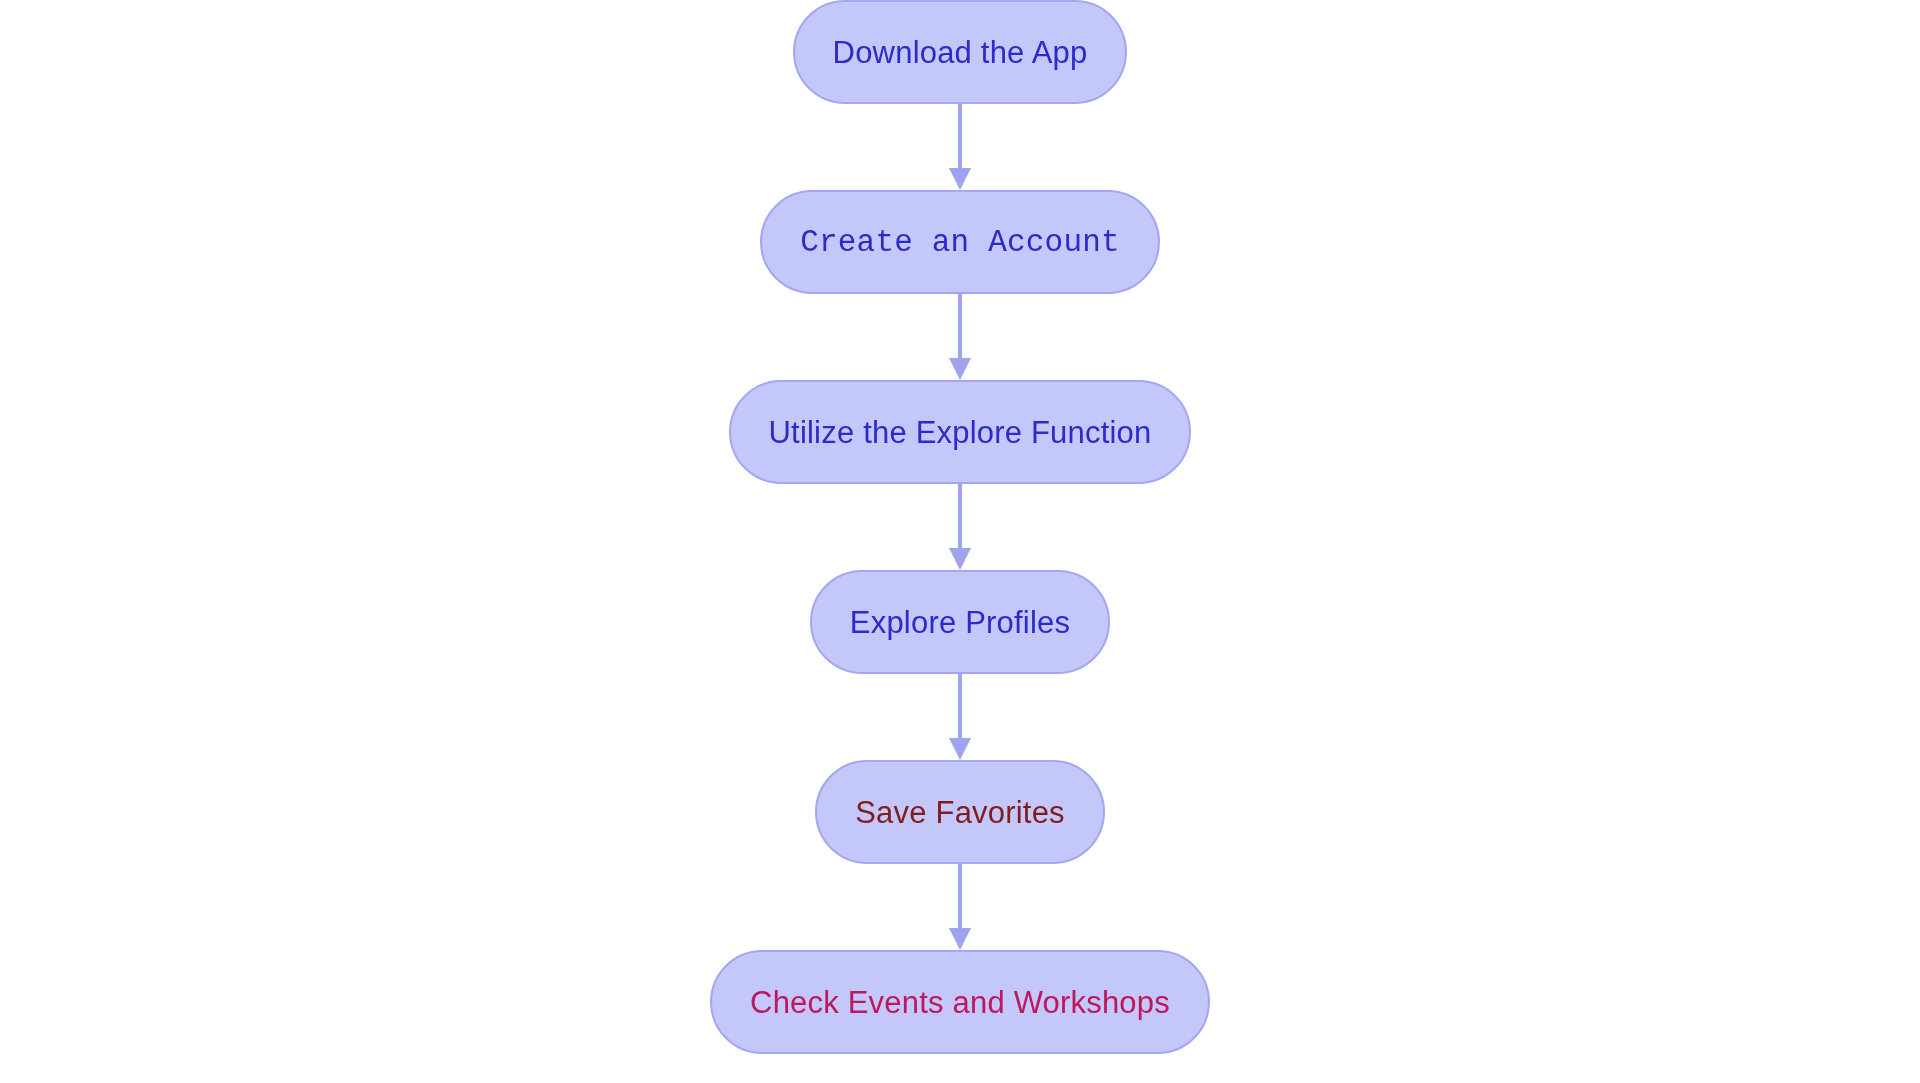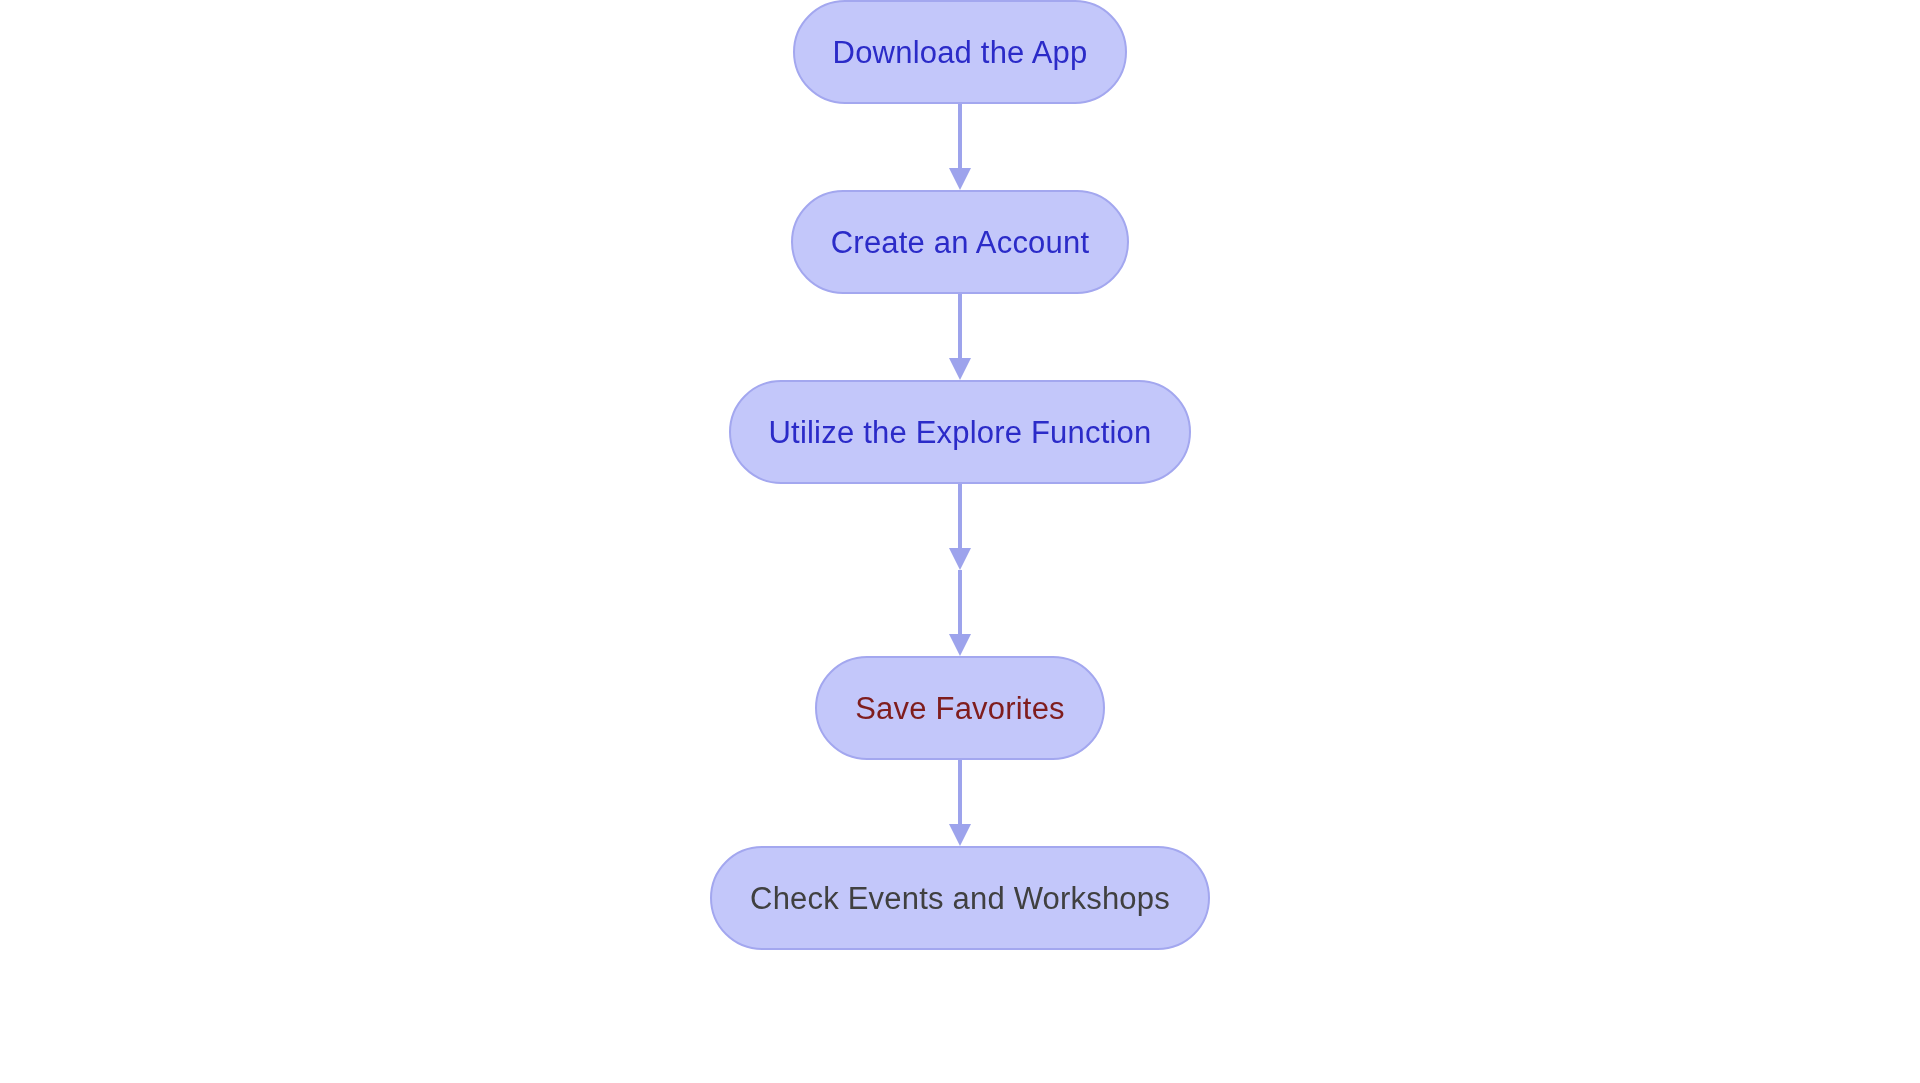--- a/index.html
+++ b/index.html
@@ -94,51 +94,54 @@
 
     <div class="node" style="background: rgb(195, 199, 250); border-color: rgb(163, 167, 239); color: rgb(43, 43, 200);">
       <span class="node-label">Download the App</span>
     </div>
 
     <div class="connector">
       <span class="shaft" style="background: rgb(157, 163, 236);"></span>
       <span class="head" style="border-top-color: rgb(157, 163, 236);"></span>
     </div>
 
-    <div class="node" style="background: rgb(195, 199, 250); border-color: rgb(163, 167, 239); color: rgb(43, 43, 200);">
+    <div class="node" style="background: rgb(195, 199, 250); border-color: rgb(163, 167, 239); color: rgb(43, 43, 200); font-family: Liberation Mono, monospace;">
       <span class="node-label">Create an Account</span>
     </div>
 
     <div class="connector">
       <span class="shaft" style="background: rgb(157, 163, 236);"></span>
       <span class="head" style="border-top-color: rgb(157, 163, 236);"></span>
     </div>
 
     <div class="node" style="background: rgb(195, 199, 250); border-color: rgb(163, 167, 239); color: rgb(43, 43, 200);">
       <span class="node-label">Utilize the Explore Function</span>
     </div>
 
     <div class="connector">
       <span class="shaft" style="background: rgb(157, 163, 236);"></span>
       <span class="head" style="border-top-color: rgb(157, 163, 236);"></span>
     </div>
 
+    <div class="node" style="background: rgb(195, 199, 250); border-color: rgb(163, 167, 239); color: rgb(43, 43, 200);">
+      <span class="node-label">Explore Profiles</span>
+    </div>
 
     <div class="connector">
       <span class="shaft" style="background: rgb(157, 163, 236);"></span>
       <span class="head" style="border-top-color: rgb(157, 163, 236);"></span>
     </div>
 
     <div class="node" style="background: rgb(195, 199, 250); border-color: rgb(163, 167, 239); color: #7f1d1d;">
       <span class="node-label">Save Favorites</span>
     </div>
 
     <div class="connector">
       <span class="shaft" style="background: rgb(157, 163, 236);"></span>
       <span class="head" style="border-top-color: rgb(157, 163, 236);"></span>
     </div>
 
-    <div class="node" style="background: rgb(195, 199, 250); border-color: rgb(163, 167, 239); color: #404040;">
+    <div class="node" style="background: rgb(195, 199, 250); border-color: rgb(163, 167, 239); color: #be185d;">
       <span class="node-label">Check Events and Workshops</span>
     </div>
 
   </div>
 </div>
 
 </body></html>

